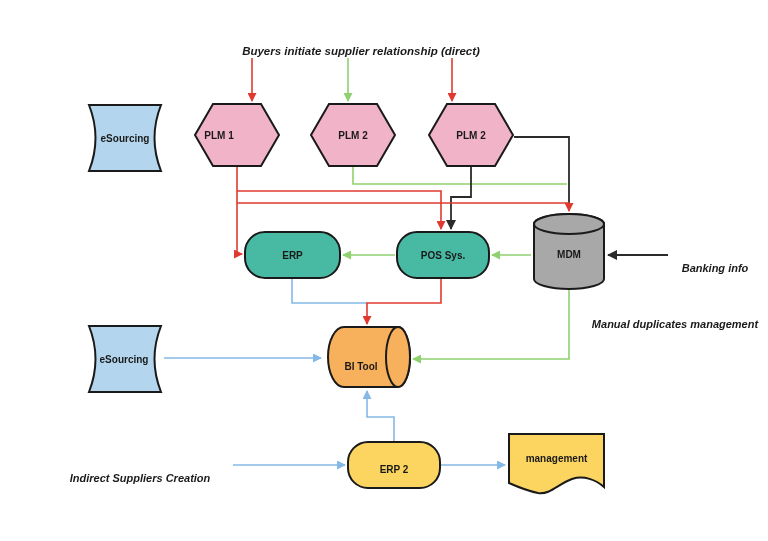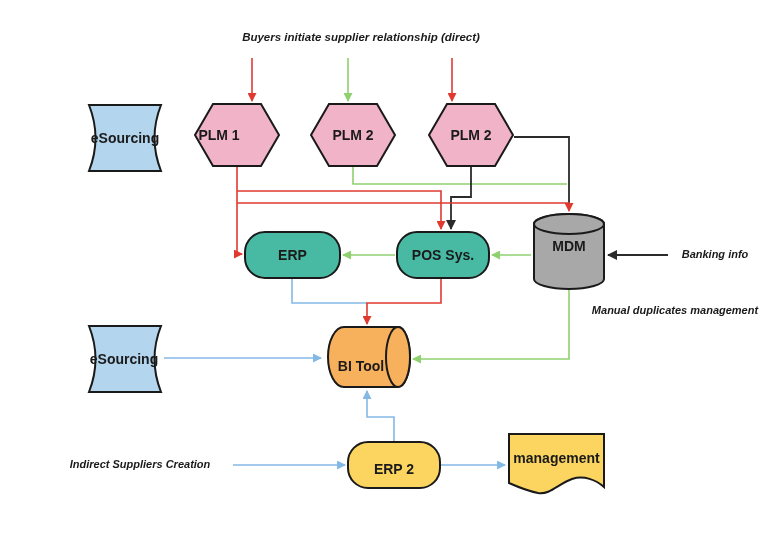--- a/index.html
+++ b/index.html
@@ -22,26 +22,26 @@
   .m-black{fill:var(--c-black);}
   .shape{stroke:var(--c-border);stroke-width:2px;}
   .fill-pink{fill:var(--c-pink);}
   .fill-teal{fill:var(--c-teal);}
   .fill-gray{fill:var(--c-gray);}
   .fill-orange{fill:var(--c-orange);}
   .fill-yellow{fill:var(--c-yellow);}
   .fill-lightblue{fill:var(--c-lightblue);}
   .label{
     position:absolute;display:flex;align-items:center;justify-content:center;
-    font-size:14px;font-weight:bold;color:#1a1a1a;text-align:center;
+    font-size:10px;font-weight:bold;color:#1a1a1a;text-align:center;
     pointer-events:none;white-space:nowrap;
   }
   .ann{
     position:absolute;font-size:11px;font-weight:bold;font-style:italic;
-    color:#1a1a1a;text-align:center;white-space:nowrap;
+    color:#1a1a1a;text-align:center;white-space:nowrap;margin-top:14px;
   }
 </style>
 </head>
 <body>
 
 <div class="stage">
 
   <svg class="layer" viewBox="0 0 768 541">
     <defs>
       <marker id="m-red" markerUnits="userSpaceOnUse" markerWidth="9" markerHeight="9" refX="8" refY="4.5" orient="auto">
@@ -119,21 +119,21 @@
       <path class="shape fill-yellow" transform="translate(508,433)" d="M1,1 L96,1 L96,54 C88,47 76,42 64,46 C50,51 42,62 30,60 C20,58 10,54 1,50 Z"></path>
     </g>
   </svg>
 
   <div class="label" style="left:84px;top:104px;width:82px;height:68px">eSourcing</div>
   <div class="label" style="left:176px;top:103px;width:86px;height:64px">PLM 1</div>
   <div class="label" style="left:310px;top:103px;width:86px;height:64px">PLM 2</div>
   <div class="label" style="left:428px;top:103px;width:86px;height:64px">PLM 2</div>
   <div class="label" style="left:397px;top:232px;width:92px;height:46px">POS Sys.</div>
   <div class="label" style="left:245px;top:232px;width:95px;height:46px">ERP</div>
-  <div class="label" style="left:533px;top:216px;width:72px;height:60px">MDM</div>
+  <div class="label" style="left:533px;top:224px;width:72px;height:60px">MDM</div>
   <div class="label" style="left:84px;top:325px;width:80px;height:68px">eSourcing</div>
   <div class="label" style="left:318px;top:326px;width:86px;height:80px">BI Tool</div>
   <div class="label" style="left:348px;top:442px;width:92px;height:54px">ERP 2</div>
   <div class="label" style="left:508px;top:436px;width:97px;height:44px">management</div>
 
   <div class="ann" style="left:196px;top:31px;width:330px;font-size:11.5px">Buyers initiate supplier relationship (direct)</div>
   <div class="ann" style="left:635px;top:248px;width:160px">Banking info</div>
   <div class="ann" style="left:575px;top:304px;width:200px">Manual duplicates management</div>
   <div class="ann" style="left:40px;top:458px;width:200px">Indirect Suppliers Creation</div>
 

